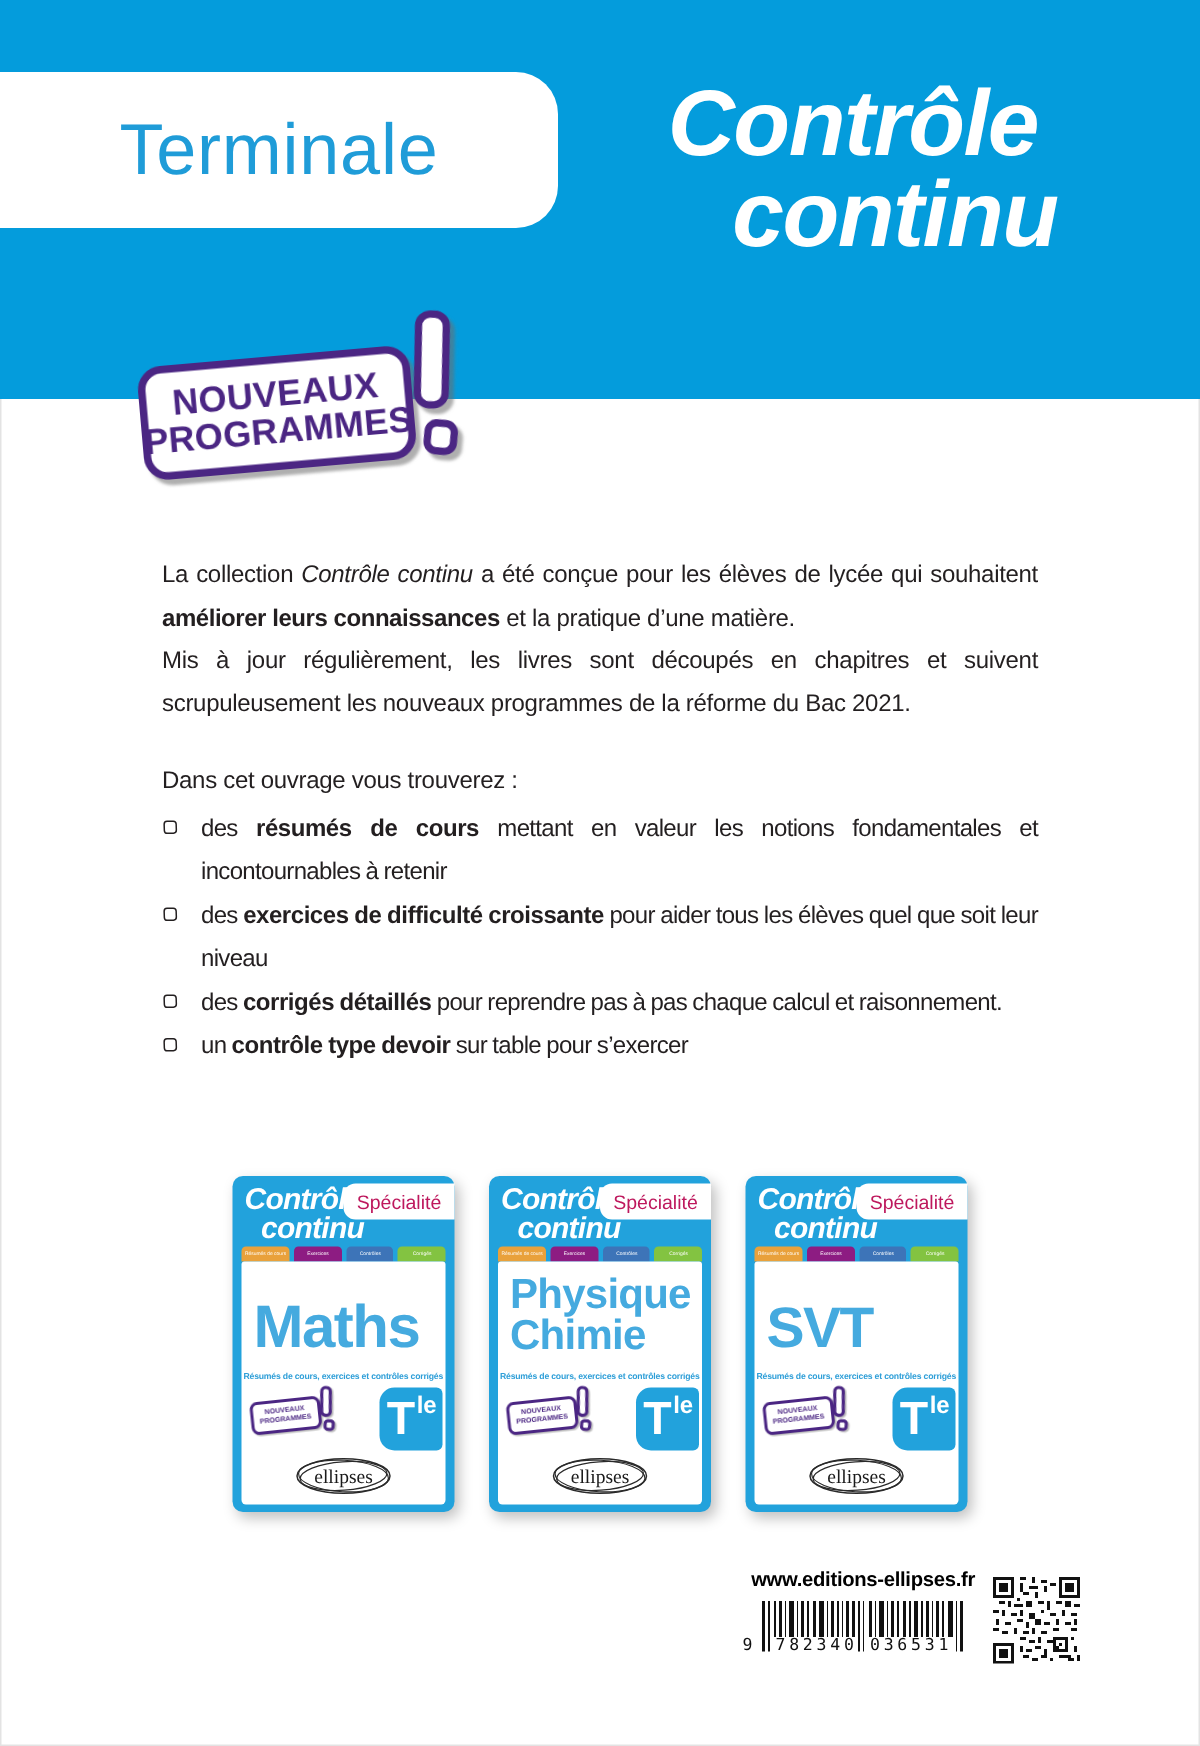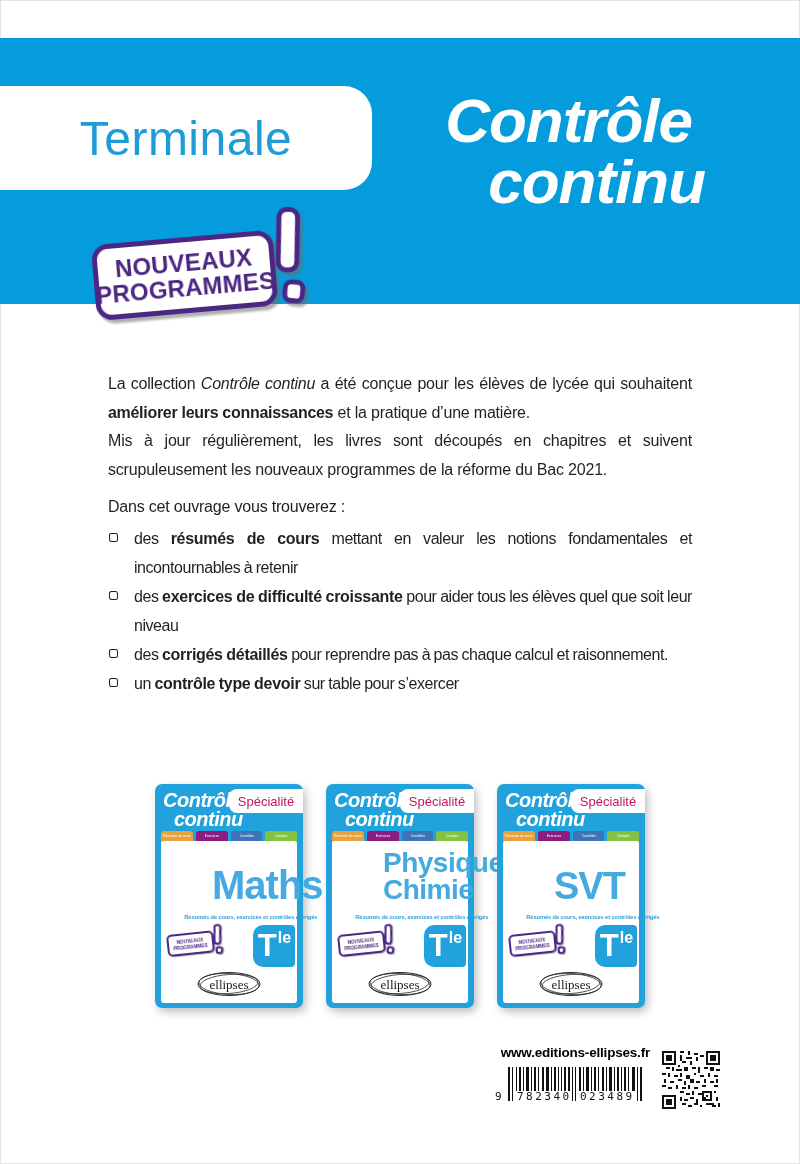--- a/index.html
+++ b/index.html
@@ -5,21 +5,21 @@
   * { margin:0; padding:0; box-sizing:border-box; }
   html,body { background:#ffffff; }
   .page {
     position:relative; width:800px; height:1164px; margin:0 auto;
     background:#ffffff; overflow:hidden;
     font-family:"Liberation Sans", sans-serif; color:#231f20;
     box-shadow: inset 0 0 0 1px #e3e3e3;
   }
 
   
-  .blue-band { position:absolute; left:0; top:0; width:800px; height:266px; background:#049cdc;margin-top:38px; }
+  .blue-band { position:absolute; left:0; top:0; width:800px; height:266px; background:#049cdc; }
   .terminale-box {
     position:absolute; left:0; top:48px; width:372px; height:104px;
     background:#ffffff; border-radius:0 28px 28px 0;
     display:flex; align-items:center; justify-content:center;
   }
   .terminale-box span { font-size:48px; color:#1f9cd8; letter-spacing:0.5px; }
   .series-title {
     position:absolute; top:52px; right:108px; text-align:right;
     color:#ffffff; font-weight:bold; font-style:italic;
     font-size:62px; line-height:61px; letter-spacing:-1px;
@@ -36,21 +36,21 @@
   .badge-box {
     position:absolute; left:6px; top:24px; width:182px; height:76px;
     background:#ffffff; border:5px solid #4b2683; border-radius:16px;
     display:flex; flex-direction:column; align-items:center; justify-content:center;
     color:#4b2683; font-weight:bold; font-size:24px; line-height:25px; letter-spacing:0.2px;
   }
   .badge-excl { position:absolute; left:183px; top:0px; width:39px; height:104px; }
 
   
   .intro { position:absolute; left:108px; top:370px; width:584px; font-size:16px; line-height:28.5px; letter-spacing:-0.2px; }
-  .intro p.para { text-align:justify; margin:0 0 9px 0; }
+  .intro p.para { text-align:justify; margin:0 0 23px 0; }
   .intro p.lead { margin:0 0 2px 0; }
   .intro b { letter-spacing:-0.3px; }
   .bullets { list-style:none; }
   .bullets li { position:relative; padding-left:26px; text-align:justify; letter-spacing:-0.45px; word-spacing:-0.5px; line-height:29px; }
   .sq {
     position:absolute; left:1px; top:9px; width:9px; height:9px;
     border:1.8px solid #231f20; border-radius:2.5px; transform:rotate(-2deg);
   }
 
   
@@ -70,21 +70,21 @@
   }
   .c-spec span { color:#be185d; font-size:13px; }
   .c-tabs { position:absolute; left:6px; right:6px; top:47px; height:10px; display:flex; gap:3px; }
   .c-tab {
     flex:1; border-radius:3px 3px 0 0; color:#ffffff; overflow:hidden;
     display:flex; align-items:center; justify-content:center;
     font-size:6px; line-height:6px; white-space:nowrap;
   }
   .c-tab > span { transform:scale(0.55); transform-origin:center; display:inline-block; }
   .t0 { background:#e9a13b; } .t1 { background:#8d1c82; } .t2 { background:#3d74b8; } .t3 { background:#83c341; }
-  .c-panel { position:absolute; left:6px; right:6px; top:57px; bottom:5px; background:#ffffff; border-radius:2px 2px 3px 3px;padding-left:43px; }
+  .c-panel { position:absolute; left:6px; right:6px; top:57px; bottom:5px; background:#ffffff; border-radius:2px 2px 3px 3px; }
   .c-title {
     height:64px; display:flex; align-items:flex-end; padding:0 0 1px 8px;
     color:#45aadf; font-weight:bold; line-height:0.96; letter-spacing:-1px; white-space:pre-line;
   }
   .book-0 .c-title { font-size:40px; }
   .book-1 .c-title { font-size:28px; letter-spacing:-0.5px; }
   .book-2 .c-title { font-size:38px; }
   .c-sub { margin-top:7px; display:flex; justify-content:center; }
   .c-sub span { color:#2f9fd8; font-weight:bold; font-size:8.5px; white-space:nowrap; transform:scale(0.68); transform-origin:center; letter-spacing:-0.2px; }
   .c-mini {
@@ -348,21 +348,21 @@
           <rect x="116" y="0" width="2" height="24"></rect>
           <rect x="120" y="0" width="1" height="24"></rect>
           <rect x="124" y="0" width="3" height="24"></rect>
         <rect x="129" y="0" width="1" height="34"></rect>
           <rect x="132" y="0" width="2" height="34"></rect>
       </g>
     </svg>
     <div class="ean-digits">
       <span class="d-lead">9</span>
       <span class="d-g1">782340</span>
-      <span class="d-g2">023489</span>
+      <span class="d-g2">036531</span>
     </div>
   </div>
 
   <svg class="qr" viewBox="0 0 29 29" shape-rendering="crispEdges">
     <rect x="0" y="0" width="29" height="29" fill="#ffffff"></rect>
     <g fill="#111111">
       <rect x="0" y="0" width="7" height="7"></rect>
         <rect x="22" y="0" width="7" height="7"></rect>
         <rect x="0" y="22" width="7" height="7"></rect>
       <rect x="1" y="1" width="5" height="5" fill="#ffffff"></rect>

